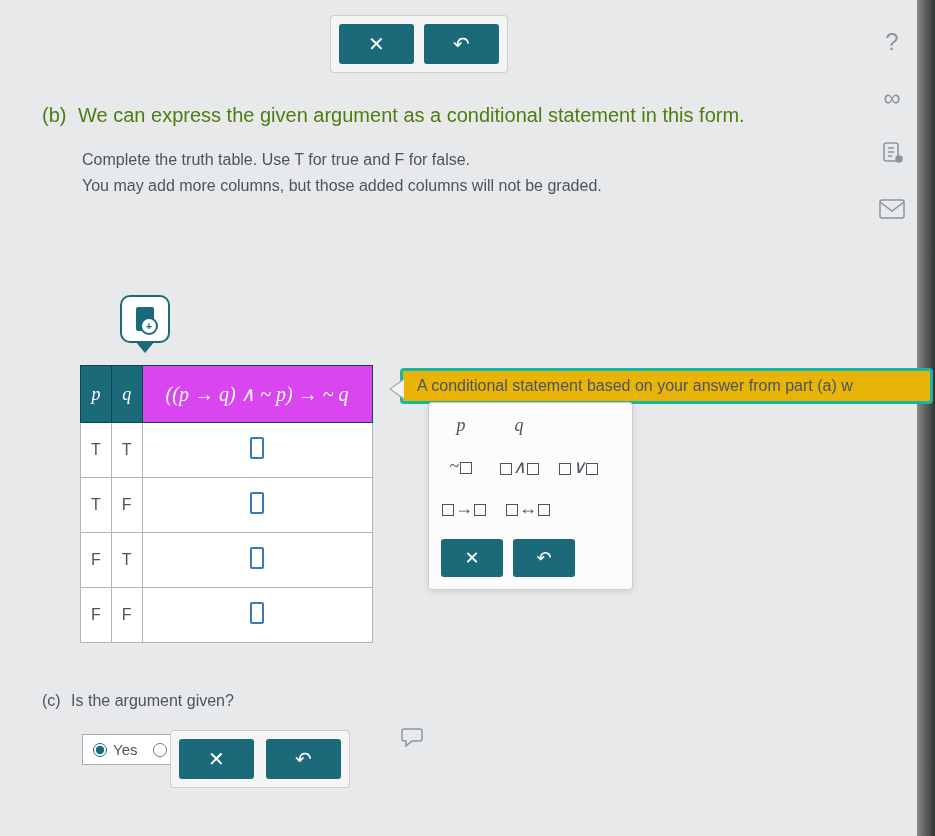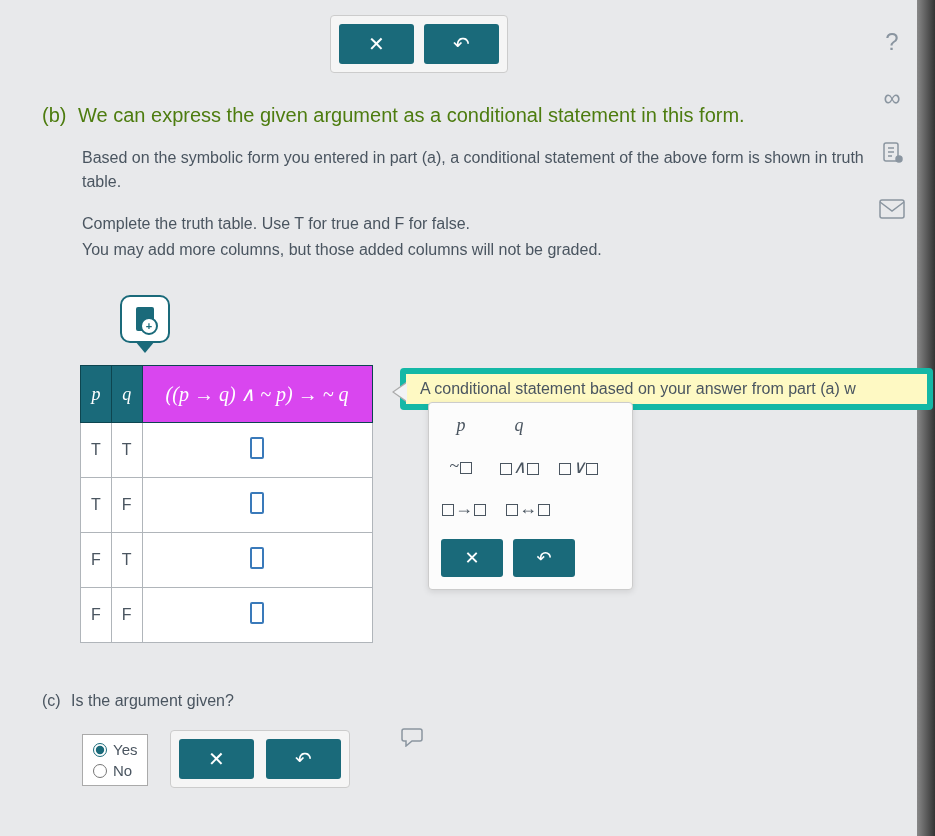--- a/index.html
+++ b/index.html
@@ -157,22 +157,22 @@
       width: 14px;
       height: 22px;
       border: 2px solid #3a7aba;
       border-radius: 2px;
     }
     .callout {
       position: absolute;
       top: 368px;
       left: 400px;
       right: 2px;
-      background: #fef9c3;
-      border: 6px solid #14b8a6;
+      background: #eab308;
+      border: 3px solid #14b8a6;
       border-radius: 4px;
       padding: 6px 14px;
       font-size: 16px;
       color: #4a5560;
     }
     .callout::before {
       content: '';
       position: absolute;
       left: -14px;
       top: 8px;
@@ -228,22 +228,22 @@
       color: #4a5560;
     }
     .answer-box {
       position: absolute;
       top: 734px;
       left: 82px;
       border: 1px solid #aaa;
       background: #fff;
       padding: 6px 10px;
       display: flex;
-      flex-direction: column;
-      gap: 4px;
+      flex-direction: row;
+      gap: 16px;
     }
     .radio-row { display: flex; align-items: center; gap: 6px; font-size: 15px; }
     .radio-row input { width: 14px; height: 14px; accent-color: #1a6a7a; }
     .bottom-toolbar {
       position: absolute;
       top: 730px;
       left: 170px;
       display: flex;
       gap: 12px;
       background: #f5f5f5;
@@ -285,21 +285,20 @@
         <path d="M1 3l12 9 12-9"></path>
       </svg>
   </div>
 </div>
 
 <div class="content">
   <p class="part-text">
     <span class="part-label">(b)</span>
     <span>We can express the given argument as a conditional statement in this form.</span>
   </p>
-  <p class="sub-text">Based on the symbolic form you entered in part (a), a conditional statement of the above form is shown in truth table.</p>
   <p class="sub-text" style="margin-top:18px;">Complete the truth table. Use T for true and F for false.</p>
   <p class="sub-text" style="margin-top:2px;">You may add more columns, but those added columns will not be graded.</p>
 </div>
 
 <div class="add-col-wrap">
   <div class="add-col-btn">
     <div class="add-col-inner"></div>
   </div>
 </div>
 

